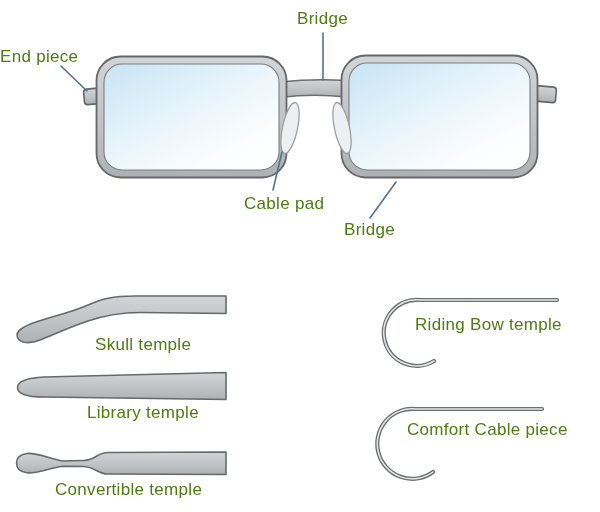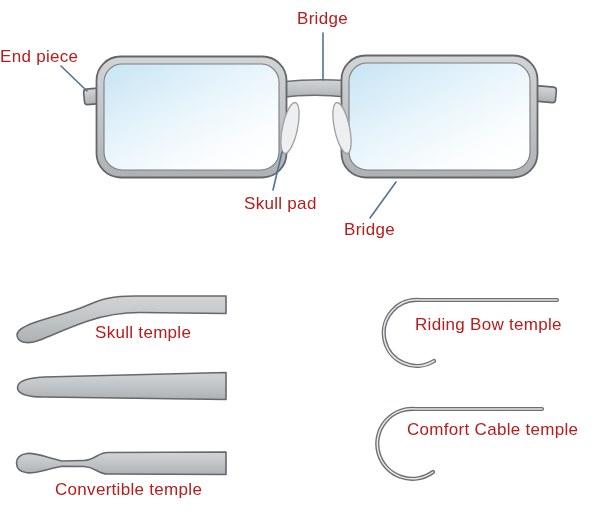--- a/index.html
+++ b/index.html
@@ -5,21 +5,21 @@
   html,body{margin:0;padding:0;background:#ffffff;}
   .stage{
     position:relative;width:600px;height:512px;background:#ffffff;overflow:hidden;
     font-family:"Liberation Sans", sans-serif;
   }
   .stage svg{position:absolute;left:0;top:0;}
   .lbl{
     position:absolute;
     font-size:17px;
     letter-spacing:0.3px;
-    color:#b91c1c;
+    color:#4d7c0f;
     white-space:nowrap;
     line-height:1;
   }
 </style>
 </head>
 <body>
 
 <div class="stage">
 
   <svg width="600" height="512" viewBox="0 0 600 512">
@@ -82,20 +82,21 @@
       <path d="M 557 300 L 420 300 A 33 33 0 1 0 434 361" stroke="#6d7072" stroke-width="4.2"></path>
       <path d="M 557 300 L 420 300 A 33 33 0 1 0 434 361" stroke="#e6e7e8" stroke-width="1.5"></path>
 
       <path d="M 542 409 L 416 409 A 35 35 0 1 0 433 472" stroke="#6d7072" stroke-width="4.2"></path>
       <path d="M 542 409 L 416 409 A 35 35 0 1 0 433 472" stroke="#e6e7e8" stroke-width="1.5"></path>
     </g>
   </svg>
 
   <div class="lbl" style="left:297px;top:10px">Bridge</div>
   <div class="lbl" style="left:0;top:48px">End piece</div>
-  <div class="lbl" style="left:244px;top:195px">Skull pad</div>
+  <div class="lbl" style="left:244px;top:195px">Cable pad</div>
   <div class="lbl" style="left:344px;top:221px">Bridge</div>
-  <div class="lbl" style="left:95px;top:324px">Skull temple</div>
+  <div class="lbl" style="left:95px;top:336px">Skull temple</div>
+  <div class="lbl" style="left:87px;top:404px">Library temple</div>
   <div class="lbl" style="left:415px;top:316px">Riding Bow temple</div>
   <div class="lbl" style="left:55px;top:481px">Convertible temple</div>
-  <div class="lbl" style="left:407px;top:421px">Comfort Cable temple</div>
+  <div class="lbl" style="left:407px;top:421px">Comfort Cable piece</div>
 
 </div>
 
 </body></html>

